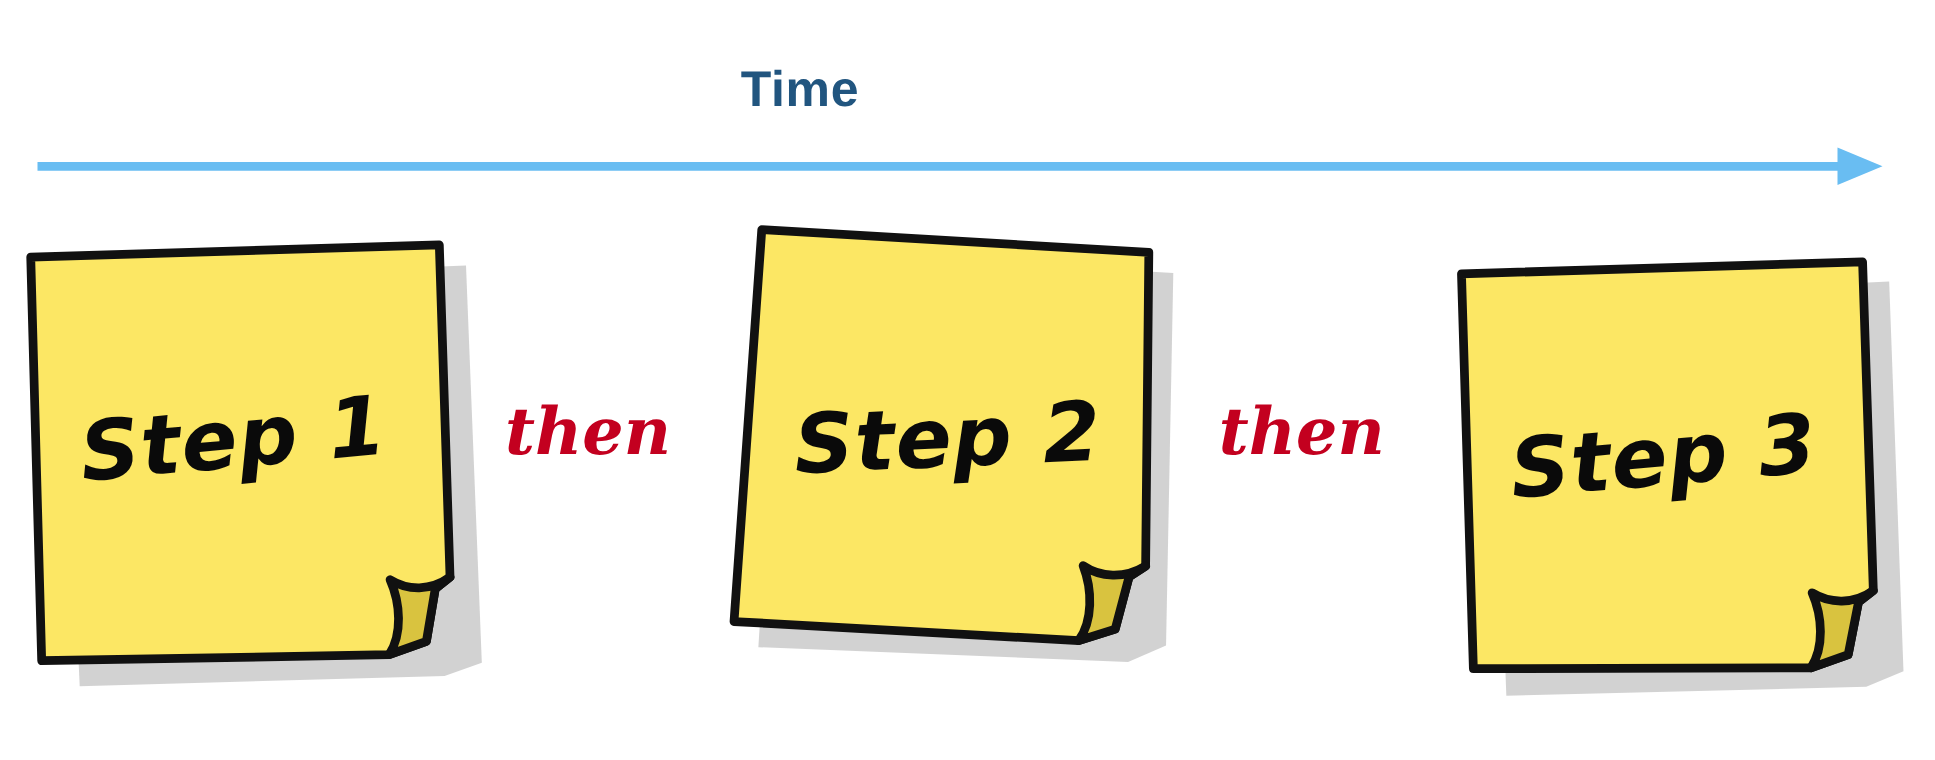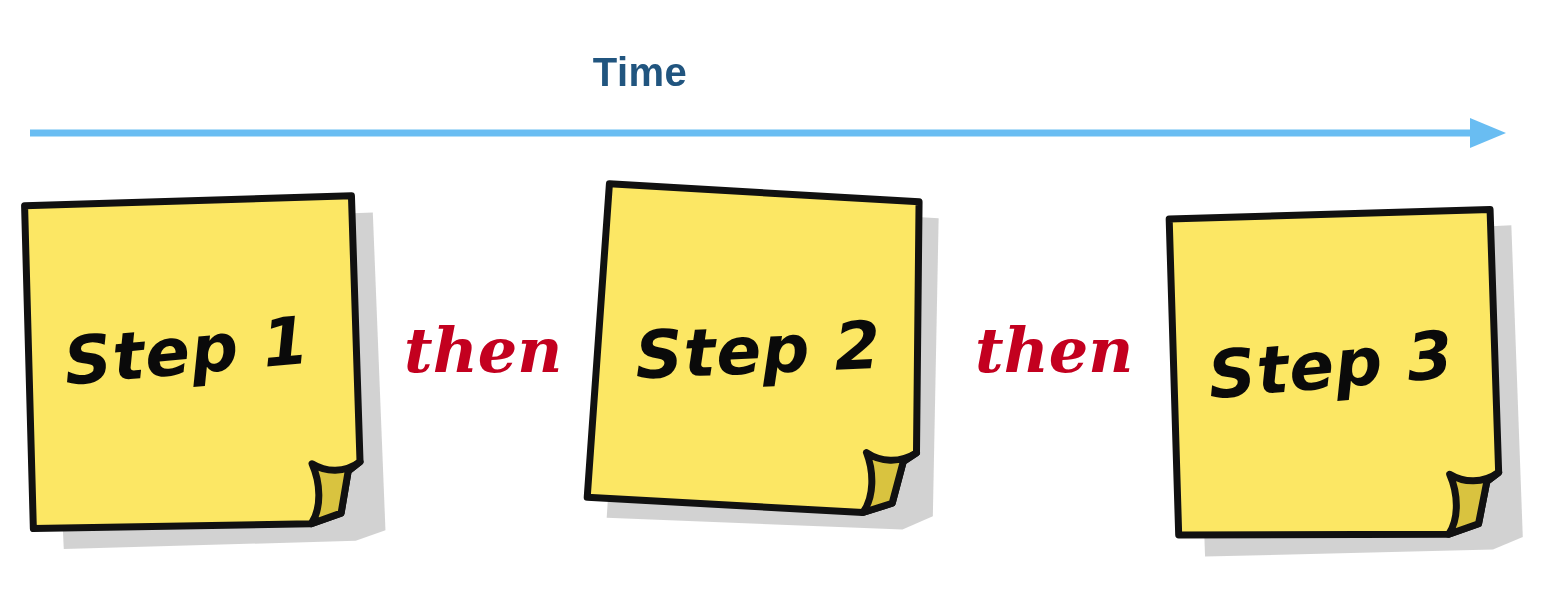--- a/index.html
+++ b/index.html
@@ -69,21 +69,21 @@
     fill: #0a0a0a;
     letter-spacing: 1px;
     user-select: none;
   }
   
   .then-word {
     position: absolute;
     font-family: "DejaVu Serif", serif;
     font-style: italic;
     font-weight: 700;
-    font-size: 62px;
+    font-size: 52px;
     color: #c3001f;
     line-height: 1;
     white-space: nowrap;
     user-select: none;
   }
 </style>
 </head>
 <body>
 
 <div id="canvas">

